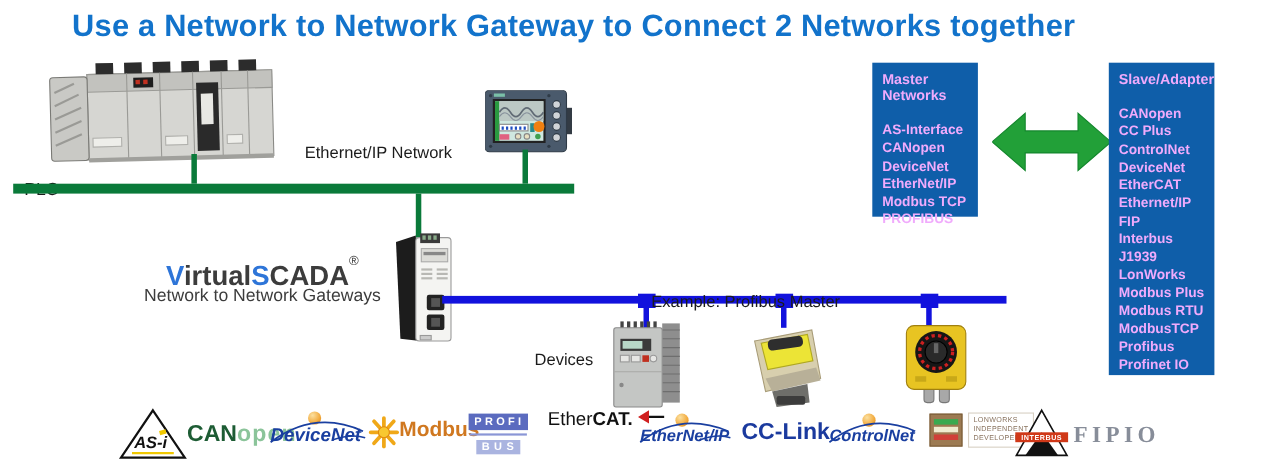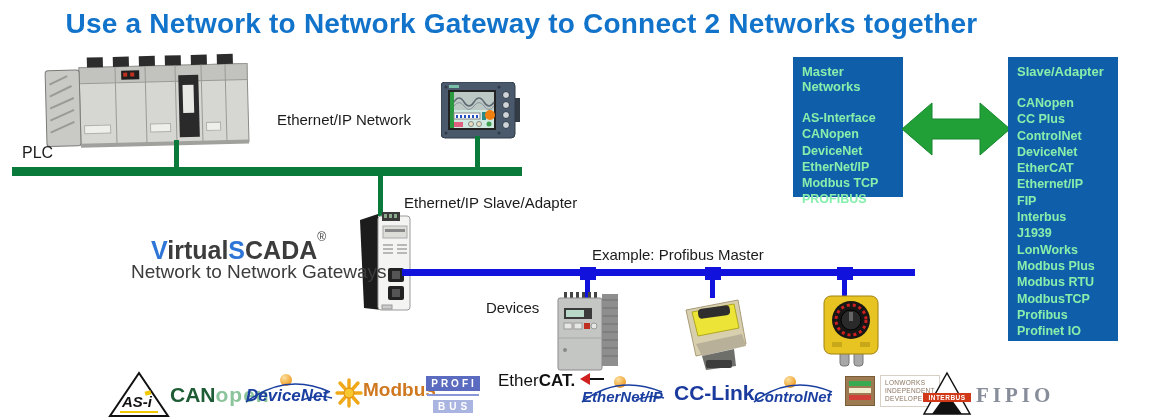--- a/index.html
+++ b/index.html
@@ -7,47 +7,47 @@
   body { font-family:"Liberation Sans", sans-serif; }
   #canvas { position:relative; width:1170px; height:420px; background:#fff; overflow:hidden; }
 
   .abs { position:absolute; }
 
   
   .title { top:8px; left:0; width:1043px; text-align:center; font-size:28px; font-weight:600;
            color:#1273cb; letter-spacing:0.2px; }
 
   
-  .lbl { color:#1b1b1b; font-size:15px; }
+  .lbl { color:#1b1b1b; font-size:15px;margin-top:20px; }
   .lbl-plc { left:22px; top:144px; font-size:16px; }
   .lbl-ethnet { left:277px; top:111px; }
   .lbl-exslave { left:404px; top:194px; line-height:18px; }
   .lbl-exmaster { left:592px; top:246px; }
   .lbl-devices { left:486px; top:299px; }
 
   
   .brand { left:135px; top:230px; font-size:25px; font-weight:bold; color:#3c3c3c;margin-left:16px; }
   .brand .blue { color:#2e75d8; }
   .brand sup { font-size:12px; font-weight:normal; vertical-align:18px; }
-  .brand-sub { left:131px; top:261px; font-size:19px; color:#3c3c3c; }
+  .brand-sub { left:131px; top:261px; font-size:16px; color:#3c3c3c; }
 
   
   .green-bus { left:12px; top:167px; width:510px; height:9px; background:#0a7a3a; }
   .vgreen { width:5px; background:#0a7a3a; }
   .vg-plc { left:174px; top:140px; height:27px; }
   .vg-hmi { left:475px; top:136px; height:31px; }
   .vg-gw  { left:378px; top:176px; height:40px; }
   .blue-bus { left:402px; top:269px; width:513px; height:7px; background:#1212dd; }
   .tap { width:16px; height:13px; background:#1212dd; top:267px; }
   .tap1 { left:580px; } .tap2 { left:705px; } .tap3 { left:837px; }
   .vblue { width:5px; background:#1212dd; top:280px; height:18px; }
   .vb1 { left:585px; } .vb2 { left:710px; } .vb3 { left:842px; }
 
   
-  .proto-box { width:110px; background:#0f5ea9; color:#86efac; padding:7px 0 6px 9px; }
+  .proto-box { width:96px; background:#0f5ea9; color:#f0abfc; padding:7px 0 6px 9px; }
   .box-master { left:793px; top:57px; height:140px; }
   .box-slave  { left:1008px; top:57px; height:284px; }
   .proto-box .bt { font-size:13px; font-weight:bold; margin-bottom:16px; }
   .proto-box .bi { font-size:12.5px; font-weight:bold; line-height:16.3px; white-space:nowrap; }
 
   
   .logo { position:absolute; }
   .canopen { left:170px; top:383px; font-size:21px; }
   .canopen .b { font-weight:800; color:#1d5c34; }
   .canopen .l { font-weight:600; color:#8bc49a; letter-spacing:1px; }
@@ -185,21 +185,20 @@
       <rect x="41" y="36" width="10" height="2"></rect>
         <rect x="41" y="40" width="10" height="2"></rect>
     </g>
     <rect x="32" y="56" width="16" height="14" rx="2" fill="#222"></rect>
     <rect x="36" y="59" width="8" height="8" fill="#555"></rect>
     <rect x="32" y="74" width="16" height="14" rx="2" fill="#222"></rect>
     <rect x="36" y="77" width="8" height="8" fill="#555"></rect>
     <rect x="26" y="93" width="10" height="4" fill="#ccc" stroke="#999"></rect>
   </svg>
   <div class="abs lbl lbl-exslave">
-    <div>Ethernet/IP Slave/Adapter</div>
   </div>
 
   <div class="abs brand">
     <span class="blue">V</span><span>irtual</span><span class="blue">S</span><span>CADA</span><sup>®</sup>
   </div>
   <div class="abs brand-sub">Network to Network Gateways</div>
 
   <div class="abs blue-bus"></div>
   <div class="abs tap tap1"></div>
   <div class="abs tap tap2"></div>

